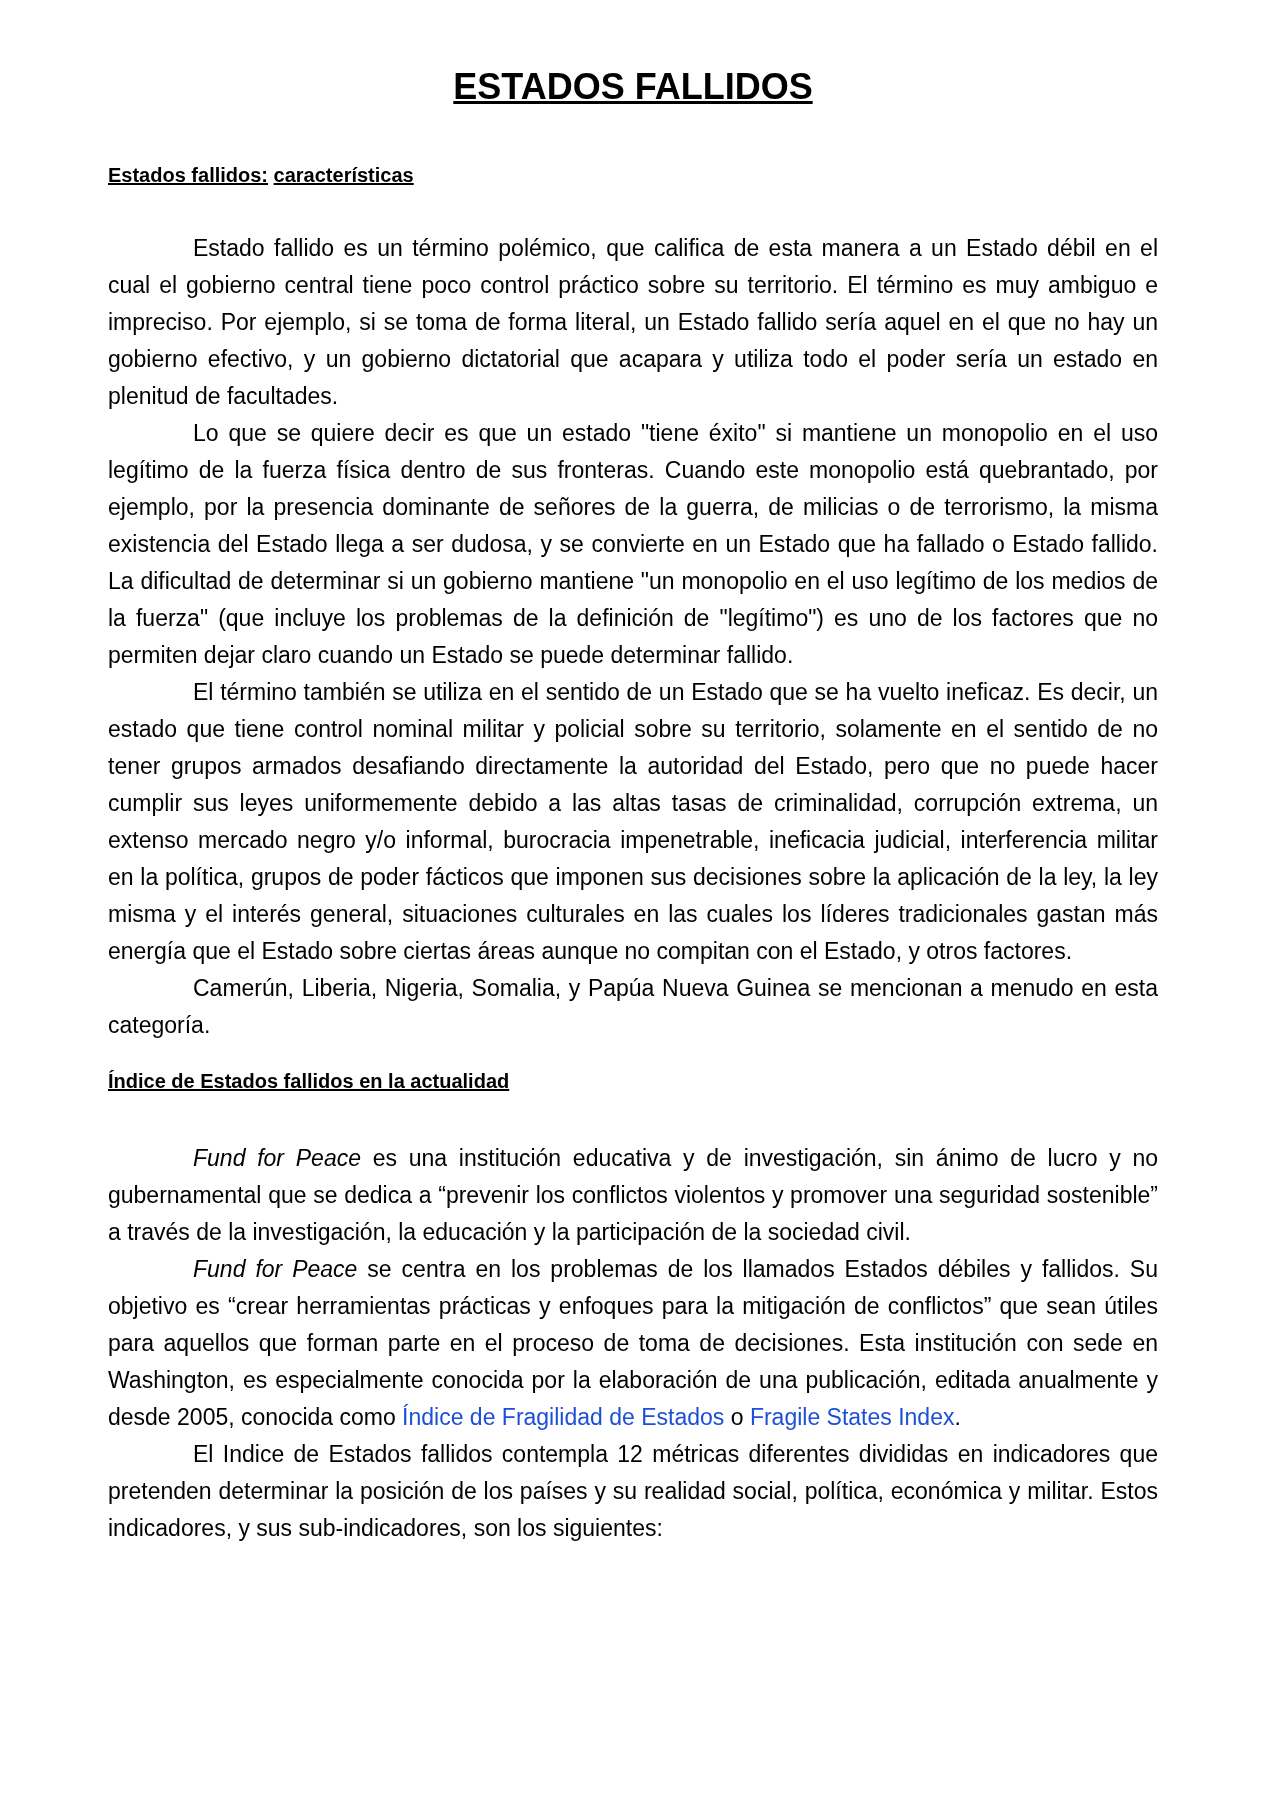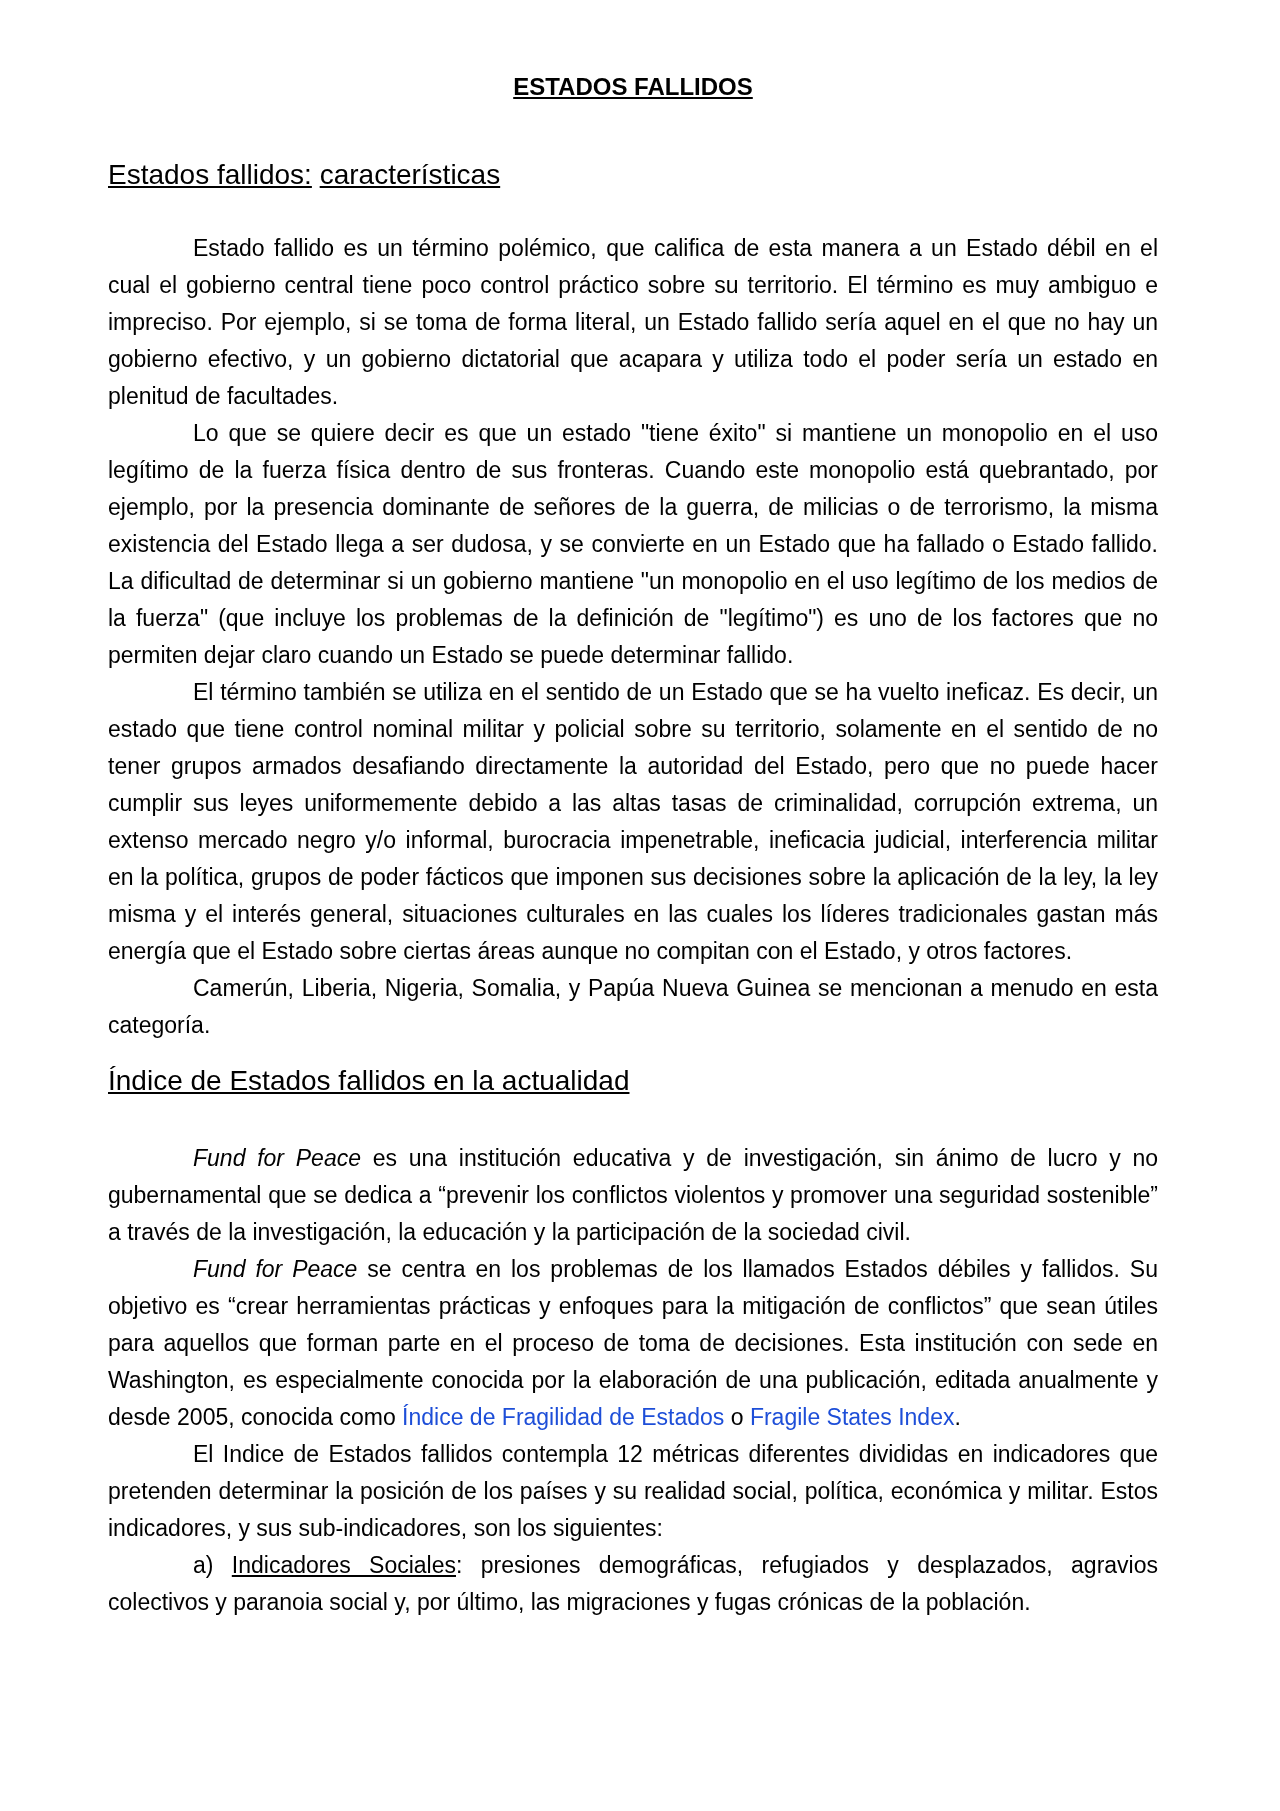--- a/index.html
+++ b/index.html
@@ -14,30 +14,30 @@
     background: #ffffff;
     overflow: hidden;
     box-sizing: border-box;
     padding: 68px 122px 0 108px;
     font-family: "Liberation Sans", "DejaVu Sans", sans-serif;
     font-size: 23px;
     line-height: 37px;
     color: #000000;
   }
   h1 {
-    font-size: 24px;
+    font-size: 36px;
     line-height: 38px;
     font-weight: bold;
     text-align: center;
     margin: 0 0 52px 0;
   }
   h2 {
-    font-size: 28px;
+    font-size: 20px;
     line-height: 34px;
-    font-weight: normal;
+    font-weight: bold;
     margin: 0 0 38px 0;
   }
   h2:nth-of-type(2) {
     margin: 20px 0 42px 0;
   }
   p {
     margin: 0;
     text-align: justify;
     text-indent: 85px;
   }
@@ -54,15 +54,14 @@
   <div>
       <h2><span class="u">Estados fallidos:</span><span> </span><span class="u">características</span></h2>
       <p><span>Estado fallido es un término polémico, que califica de esta manera a un Estado débil en el cual el gobierno central tiene poco control práctico sobre su territorio. El término es muy ambiguo e impreciso. Por ejemplo, si se toma de forma literal, un Estado fallido sería aquel en el que no hay un gobierno efectivo, y un gobierno dictatorial que acapara y utiliza todo el poder sería un estado en plenitud de facultades.</span></p>
       <p><span>Lo que se quiere decir es que un estado "tiene éxito" si mantiene un monopolio en el uso legítimo de la fuerza física dentro de sus fronteras. Cuando este monopolio está quebrantado, por ejemplo, por la presencia dominante de señores de la guerra, de milicias o de terrorismo, la misma existencia del Estado llega a ser dudosa, y se convierte en un Estado que ha fallado o Estado fallido. La dificultad de determinar si un gobierno mantiene "un monopolio en el uso legítimo de los medios de la fuerza" (que incluye los problemas de la definición de "legítimo") es uno de los factores que no permiten dejar claro cuando un Estado se puede determinar fallido.</span></p>
       <p><span>El término también se utiliza en el sentido de un Estado que se ha vuelto ineficaz. Es decir, un estado que tiene control nominal militar y policial sobre su territorio, solamente en el sentido de no tener grupos armados desafiando directamente la autoridad del Estado, pero que no puede hacer cumplir sus leyes uniformemente debido a las altas tasas de criminalidad, corrupción extrema, un extenso mercado negro y/o informal, burocracia impenetrable, ineficacia judicial, interferencia militar en la política, grupos de poder fácticos que imponen sus decisiones sobre la aplicación de la ley, la ley misma y el interés general, situaciones culturales en las cuales los líderes tradicionales gastan más energía que el Estado sobre ciertas áreas aunque no compitan con el Estado, y otros factores.</span></p>
       <p><span>Camerún, Liberia, Nigeria, Somalia, y Papúa Nueva Guinea se mencionan a menudo en esta categoría.</span></p>
       <h2><span class="u">Índice de Estados fallidos en la actualidad</span></h2>
       <p><span class="bi">Fund for Peace</span><span> es una institución educativa y de investigación, sin ánimo de lucro y no gubernamental que se dedica a “prevenir los conflictos violentos y promover una seguridad sostenible” a través de la investigación, la educación y la participación de la sociedad civil.</span></p>
       <p><span class="bi">Fund for Peace</span><span> se centra en los problemas de los llamados Estados débiles y fallidos. Su objetivo es “crear herramientas prácticas y enfoques para la mitigación de conflictos” que sean útiles para aquellos que forman parte en el proceso de toma de decisiones. Esta institución con sede en Washington, es especialmente conocida por la elaboración de una publicación, editada anualmente y desde 2005, conocida como </span><span class="link">Índice de Fragilidad de Estados</span><span> o </span><span class="link it">Fragile States Index</span><span>.</span></p>
       <p><span>El Indice de Estados fallidos contempla 12 métricas diferentes divididas en indicadores que pretenden determinar la posición de los países y su realidad social, política, económica y militar. Estos indicadores, y sus sub-indicadores, son los siguientes:</span></p>
-      <p><span>a) </span><span class="u">Indicadores Sociales</span><span>: presiones demográficas, refugiados y desplazados, agravios colectivos y paranoia social y, por último, las migraciones y fugas crónicas de la población.</span></p>
     </div>
 </main>
 
 </body></html>

